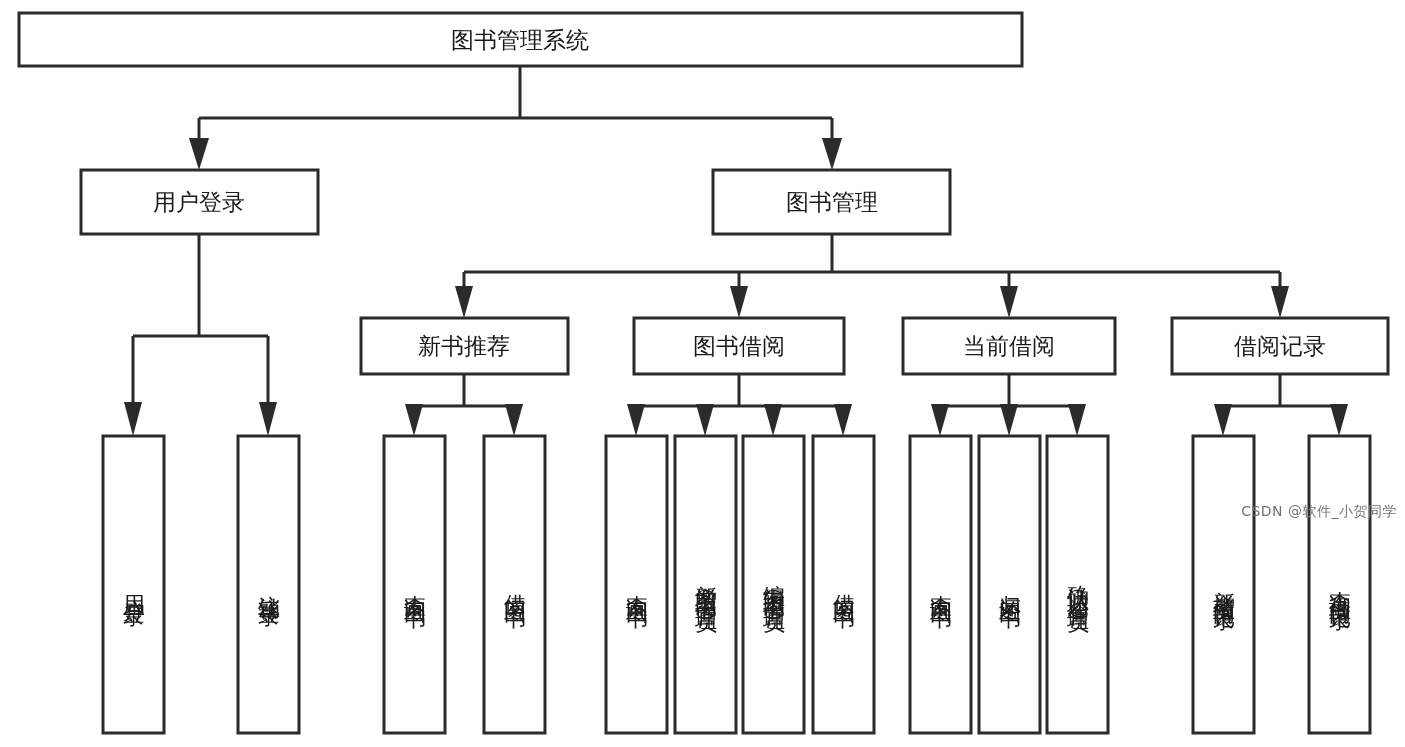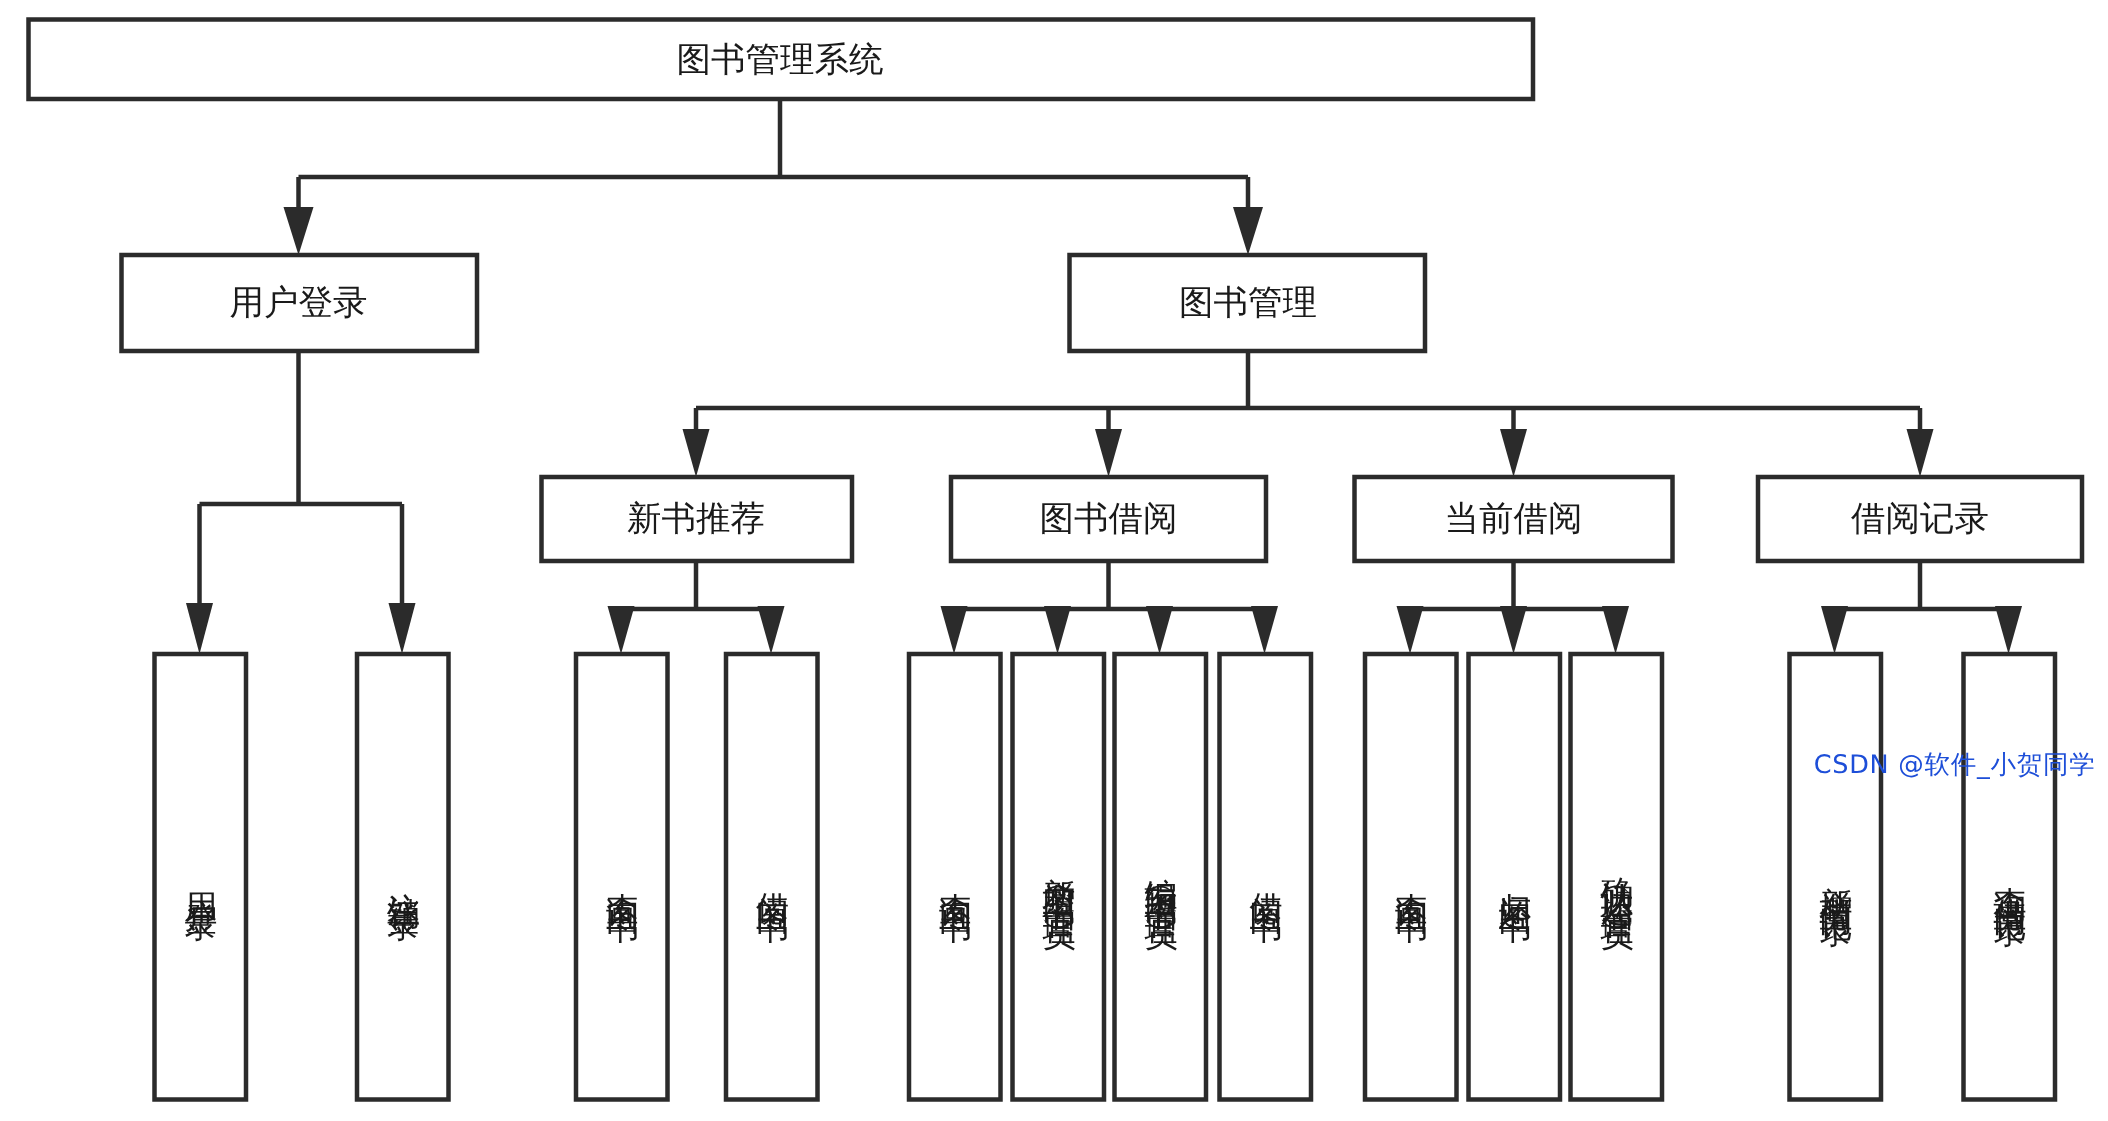--- a/index.html
+++ b/index.html
@@ -55,22 +55,22 @@
   }
   .arrow-head {
     fill: #2b2b2b;
     stroke: none;
   }
   .watermark {
     position: absolute;
     right: 8px;
     bottom: 4px;
     font-family: "DejaVu Sans", "Liberation Sans", sans-serif;
-    font-size: 17px;
-    color: #1d4ed8;
+    font-size: 14px;
+    color: #737373;
     white-space: nowrap;
     letter-spacing: 0.5px;
   }
 </style>
 </head>
 <body>
 
 <div id="diagram-root">
 
   <svg class="flow" viewBox="0 0 1405 747" xmlns="http://www.w3.org/2000/svg">

